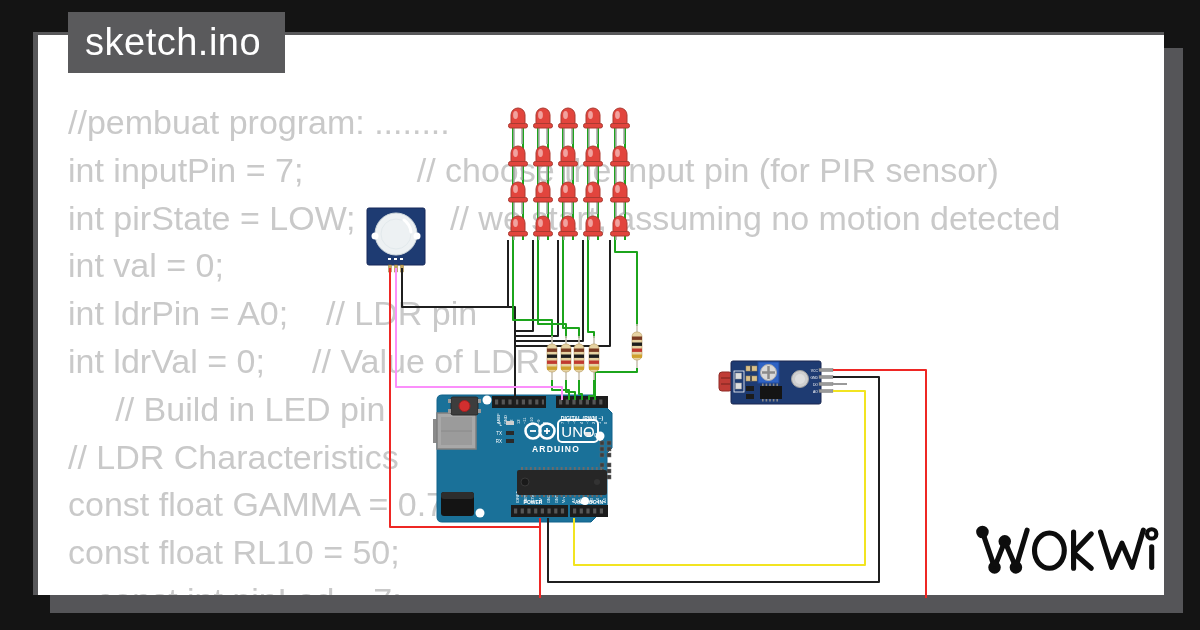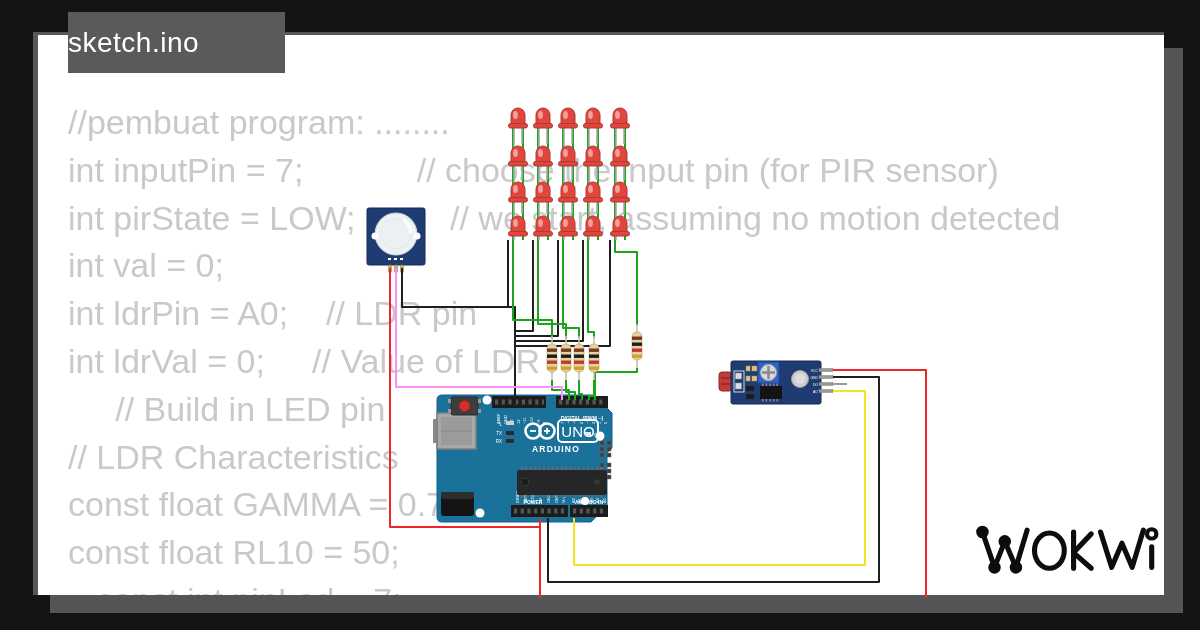--- a/index.html
+++ b/index.html
@@ -3,21 +3,21 @@
 <meta charset="utf-8">
 <style>
   html,body{margin:0;padding:0;}
   body{width:1200px;height:630px;position:relative;background:#141414;overflow:hidden;
        font-family:"Liberation Sans",sans-serif;}
   #window-shadow{position:absolute;left:50px;top:48px;width:1133px;height:565px;background:#555558;}
   #page-canvas{position:absolute;left:33px;top:32px;width:1126px;height:560px;background:#ffffff;
        border-left:5px solid #58585a;border-top:3px solid #58585a;overflow:hidden;}
   #file-title-box{position:absolute;left:68px;top:12px;width:217px;height:61px;background:#5a5a5c;
        z-index:30;display:flex;align-items:center;}
-  #file-title{color:#ffffff;font-size:28px;letter-spacing:0.5px;}
+  #file-title{color:#ffffff;font-size:38px;padding-left:17px;letter-spacing:0.5px;}
   #code-block{position:absolute;left:30px;top:64px;color:#c9c9c9;font-size:34px;line-height:47.8px;
        white-space:pre;z-index:1;}
   #circuit-svg{position:absolute;left:0;top:0;z-index:10;}
   .pinlabel{font-family:"Liberation Sans",sans-serif;}
   #wokwi-logo{position:absolute;left:0;top:0;z-index:20;}
 </style>
 </head>
 <body>
 
 <div id="window-shadow"></div>

